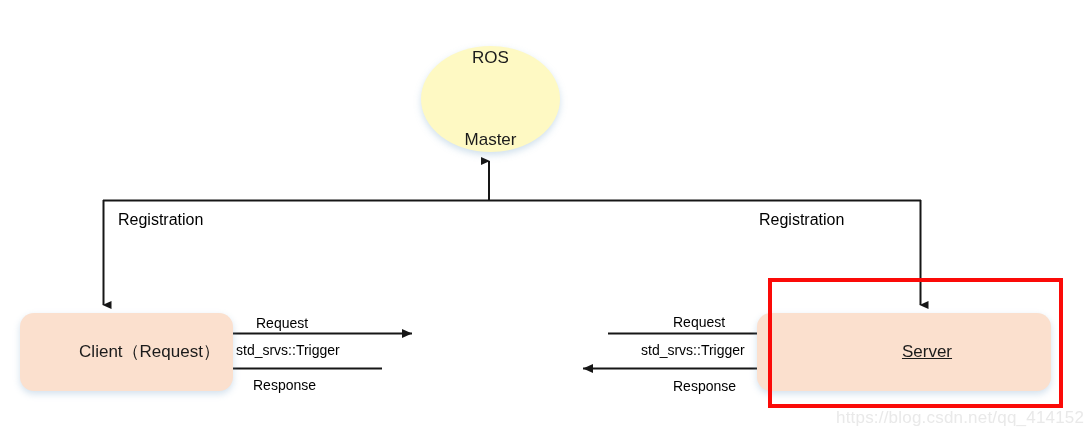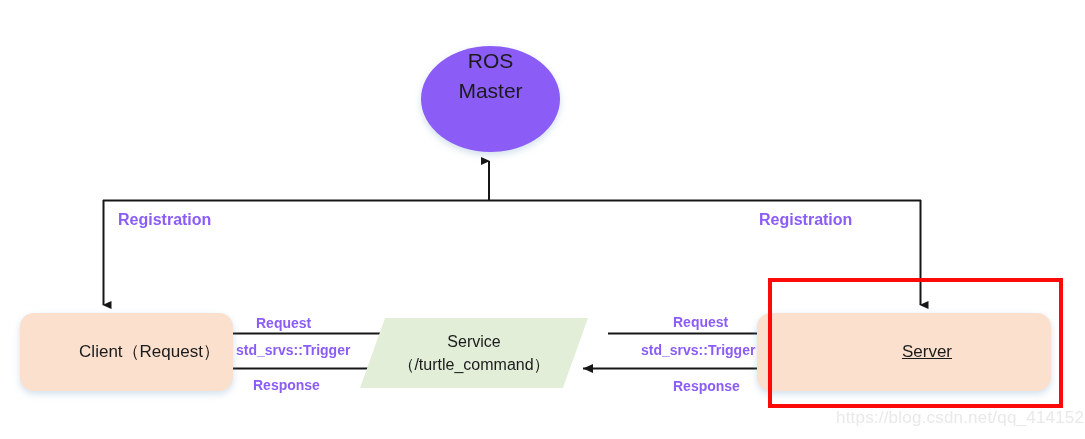--- a/index.html
+++ b/index.html
@@ -27,28 +27,28 @@
   }
 
   
   .master-node {
     position: absolute;
     left: 421px;
     top: 46px;
     width: 139px;
     height: 106px;
     border-radius: 50%;
-    background: #8b5cf6;
+    background: #fef9c3;
     box-shadow: 0 3px 7px rgba(120,165,200,0.35);
     display: flex;
     flex-direction: column;
     align-items: center;
-    justify-content: flex-start;
+    justify-content: space-between;
     line-height: 1.42;
-    font-size: 21px;
+    font-size: 17px;
     color: #1b1b1b;
   }
 
   
   .proc-box {
     position: absolute;
     background: #fbe0ce;
     border-radius: 14px;
     box-shadow: 0 3px 7px rgba(120,165,200,0.33);
     display: flex;
@@ -91,23 +91,22 @@
     line-height: 1.45;
     font-size: 16px;
     color: #1b1b1b;
     text-align: center;
   }
 
   
   .edge-label {
     position: absolute;
     font-size: 14px;
-    color: #8b5cf6;
+    color: #000000;
     white-space: nowrap;
-    font-weight: bold;
   }
   .reg-label { font-size: 16px; }
   #reg-left      { left: 118px; top: 211px; }
   #reg-right     { left: 759px; top: 211px; }
   #req-left      { left: 256px; top: 315px; }
   #trig-left     { left: 236px; top: 342px; }
   #resp-left     { left: 253px; top: 377px; }
   #req-right     { left: 673px; top: 314px; }
   #trig-right    { left: 641px; top: 342px; }
   #resp-right    { left: 673px; top: 378px; }
@@ -176,24 +175,20 @@
   <div class="master-node">
     <span>ROS</span>
     <span>Master</span>
   </div>
 
   <div class="proc-box" id="client-box">
     <span>Client</span>
     <span>（Request）</span>
   </div>
 
-  <div id="service-node">
-    <span>Service</span>
-    <span>（/turtle_command）</span>
-  </div>
 
   <div class="proc-box" id="server-box">
     <span>Server</span>
   </div>
 
   <div id="highlight-rect"></div>
 
   <div class="edge-label reg-label" id="reg-left">Registration</div>
   <div class="edge-label reg-label" id="reg-right">Registration</div>
 

